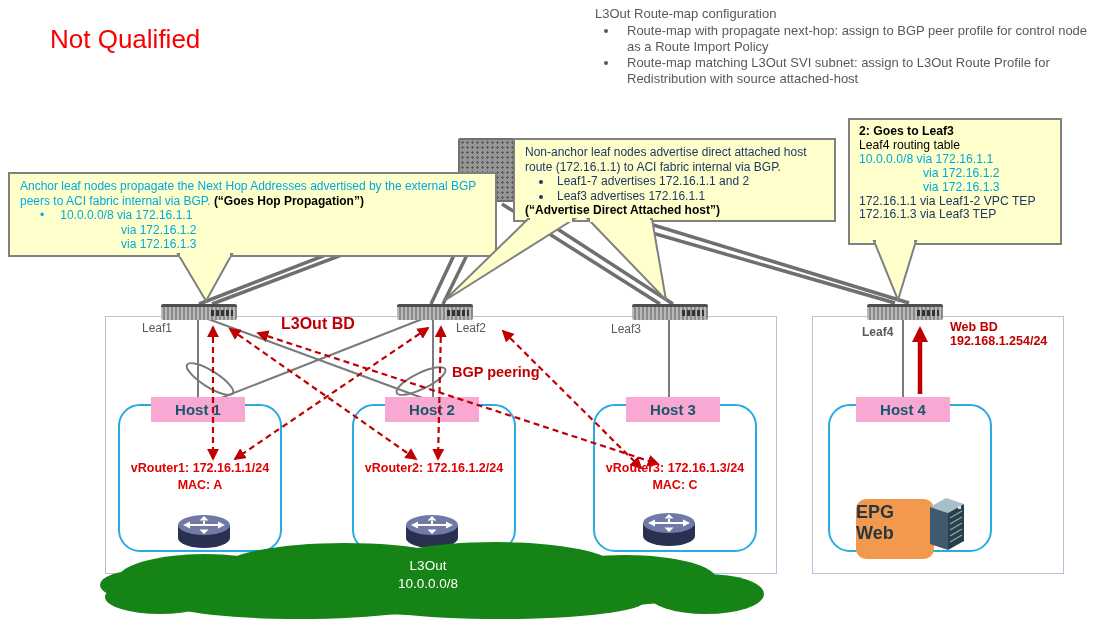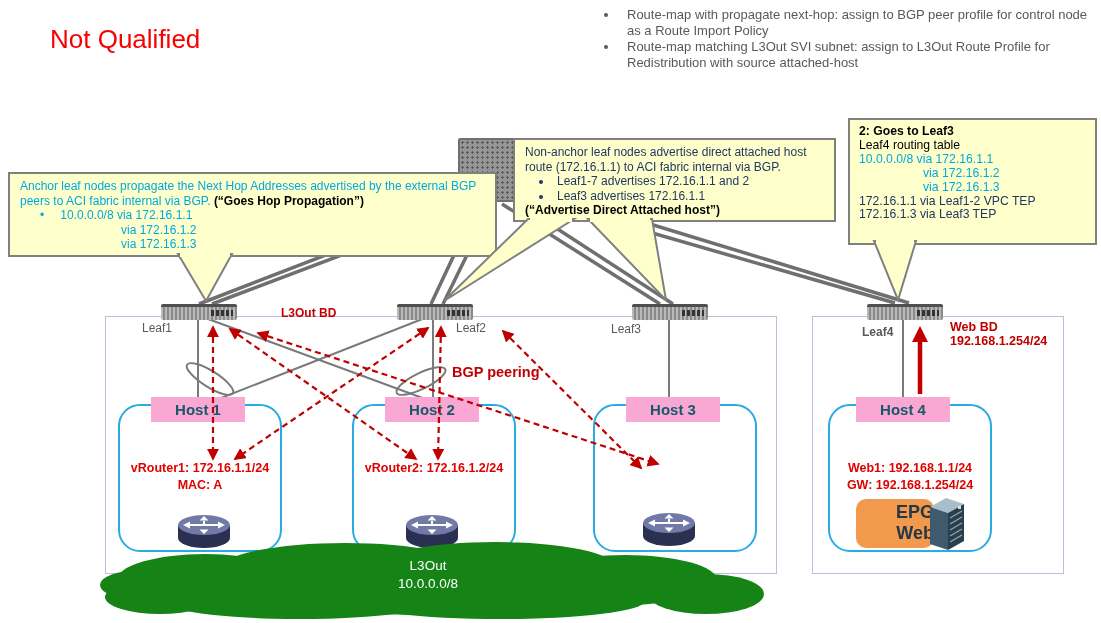--- a/index.html
+++ b/index.html
@@ -19,21 +19,21 @@
            padding:5px 10px;box-sizing:border-box;}
   .co-left{left:8px;top:172px;width:489px;height:85px;color:#00A9E0;}
   .co-left b{color:#000;}
   .route-l1{padding-left:20px;}
   .route-l1::before{content:"\2022";margin-right:16px;}
   .route-cont{padding-left:101px;}
   .co-mid{left:513px;top:138px;width:323px;height:84px;color:#1F3864;}
   .co-mid ul{margin:0;padding-left:28px;}
   .co-mid li{padding-left:4px;}
   .co-mid .emph{color:#000;font-weight:bold;}
-  .co-right{left:848px;top:118px;width:249px;height:127px;color:#000;font-size:12.2px;line-height:13.9px;padding:5px 9px;}
+  .co-right{left:848px;top:118px;width:214px;height:127px;color:#000;font-size:12.2px;line-height:13.9px;padding:5px 9px;}
   .co-right .t{font-weight:bold;}
   .cyan{color:#00A9E0;}
   .navy{color:#1F3864;}
   .ind64{padding-left:64px;}
 
   
   .fabric{border:1.5px solid #C5BADB;z-index:1;}
   .fabric-left{left:105px;top:316px;width:670px;height:256px;}
   .fabric-right{left:812px;top:316px;width:250px;height:256px;}
 
@@ -45,34 +45,35 @@
   .spine{left:458px;top:138px;width:76px;height:64px;z-index:6;border:2px solid #707070;border-radius:2px;
     background:#969696;
     background-image:radial-gradient(#5c5c5c 1px,transparent 1.3px);background-size:5px 5px;box-sizing:border-box;}
   .leaflabel{font-size:12px;color:#595959;z-index:10;}
 
   
   .hostbox{width:164px;height:148px;border:2.5px solid #29ABE2;border-radius:22px;z-index:2;box-sizing:border-box;}
   .hostlabel{width:94px;height:25px;background:#f9a8d4;color:#17586C;font-size:15px;font-weight:600;
     display:flex;align-items:center;justify-content:center;z-index:6;}
   .hosttext{width:164px;text-align:center;color:#E00000;font-weight:bold;font-size:12.5px;line-height:17px;z-index:10;}
-  .epg{left:856px;top:499px;width:78px;height:49px;background:#F2994E;border-radius:10px;z-index:3;
-    color:#233744;font-size:18px;line-height:21px;font-weight:600;text-align:right;padding-top:3px;box-sizing:border-box;}
+  .epg{left:856px;top:499px;width:78px;height:60px;background:#F2994E;border-radius:10px;z-index:3;
+    color:#233744;font-size:18px;line-height:21px;font-weight:600;text-align:left;padding-top:3px;box-sizing:border-box;}
 
   
   .redlab{color:#C00000;font-weight:bold;z-index:10;}
   .cloudtext{color:#fff;font-size:13.5px;text-align:center;z-index:10;width:160px;}
 </style>
 </head>
 <body>
 
 <div id="stage">
 
   <div class="abs stamp">Not Qualified</div>
   <div class="abs confnote">
+    <div>L3Out Route-map configuration</div>
     <ul>
       <li>Route-map with propagate next-hop: assign to BGP peer profile for control node as a Route Import Policy</li>
       <li>Route-map matching L3Out SVI subnet: assign to L3Out Route Profile for Redistribution with source attached-host</li>
     </ul>
   </div>
 
   <div class="abs fabric fabric-left"></div>
   <div class="abs fabric fabric-right"></div>
 
   <div class="abs hostbox" style="left:118px;top:404px;z-index:2;"></div>
@@ -169,23 +170,23 @@
   <div class="abs hostlabel" style="left:626px;top:397px;">Host 3</div>
   <div class="abs hostlabel" style="left:856px;top:397px;">Host 4</div>
 
   <div class="abs hosttext" style="left:118px;top:460px;">
     <div>vRouter1: 172.16.1.1/24</div>
     <div>MAC: A</div>
   </div>
   <div class="abs hosttext" style="left:352px;top:460px;">
     <div>vRouter2: 172.16.1.2/24</div>
   </div>
-  <div class="abs hosttext" style="left:828px;top:460px;">
-    <div>Web1: 192.168.1.1/24</div>
-    <div>GW: 192.168.1.254/24</div>
+  <div class="abs hosttext" style="left:593px;top:460px;">
+    <div>vRouter3: 172.16.1.3/24</div>
+    <div>MAC: C</div>
   </div>
 
   <div class="abs callout co-left">
     <span>Anchor leaf nodes propagate the Next Hop Addresses advertised by the external BGP peers to ACI fabric internal via BGP. </span><b>(“Goes Hop Propagation”)</b>
     <div class="route-l1">10.0.0.0/8 via 172.16.1.1</div>
     <div class="route-cont">via 172.16.1.2</div>
     <div class="route-cont">via 172.16.1.3</div>
   </div>
 
   <div class="abs callout co-mid">
@@ -233,20 +234,20 @@
       <line x1="213" y1="327" x2="213" y2="459" marker-start="url(#ra)" marker-end="url(#ra)"></line>
       <line x1="428" y1="328" x2="235" y2="459" marker-start="url(#ra)" marker-end="url(#ra)"></line>
       <line x1="230" y1="329" x2="416" y2="459" marker-start="url(#ra)" marker-end="url(#ra)"></line>
       <line x1="441" y1="327" x2="438" y2="459" marker-start="url(#ra)" marker-end="url(#ra)"></line>
       <line x1="258" y1="333" x2="658" y2="464" marker-start="url(#ra)" marker-end="url(#ra)"></line>
       <line x1="503" y1="331" x2="641" y2="468" marker-start="url(#ra)" marker-end="url(#ra)"></line>
     </g>
     <line x1="920" y1="394" x2="920" y2="330" stroke="#C00000" stroke-width="4.5" marker-end="url(#raBig)"></line>
   </svg>
 
-  <div class="abs redlab" style="left:281px;top:306px;font-size:12px;">L3Out BD</div>
+  <div class="abs redlab" style="left:281px;top:315px;font-size:16px;">L3Out BD</div>
   <div class="abs redlab" style="left:452px;top:364px;font-size:14.5px;">BGP peering</div>
   <div class="abs redlab" style="left:950px;top:320px;font-size:12.5px;width:120px;font-weight:600;">
     <div>Web BD</div>
     <div>192.168.1.254/24</div>
   </div>
 
 </div>
 
 </body></html>

